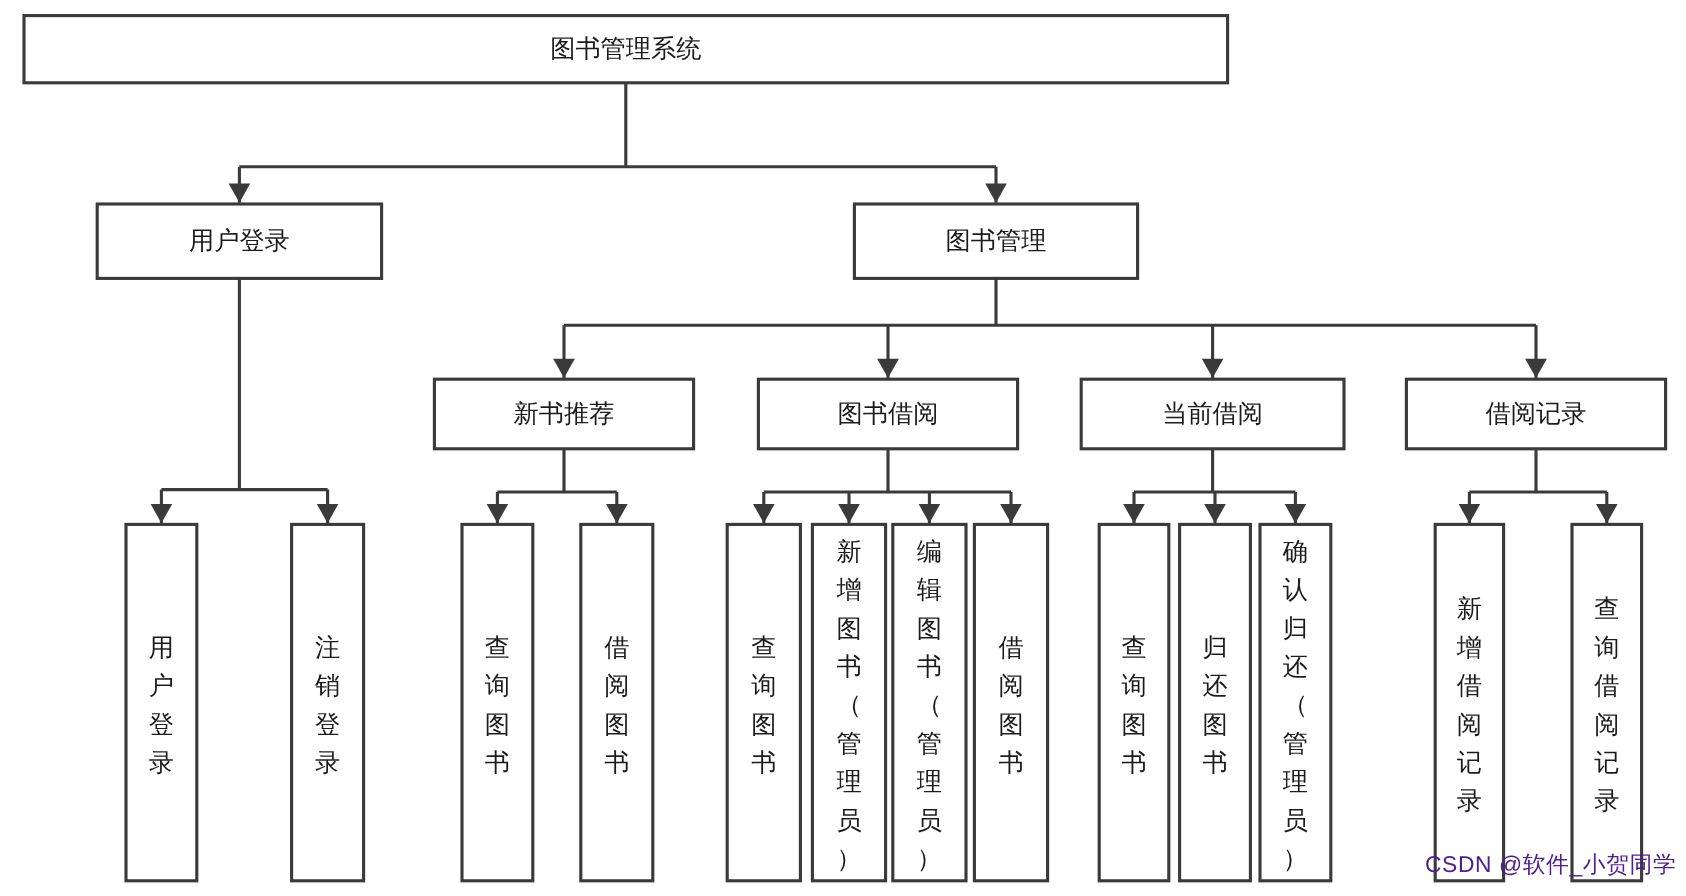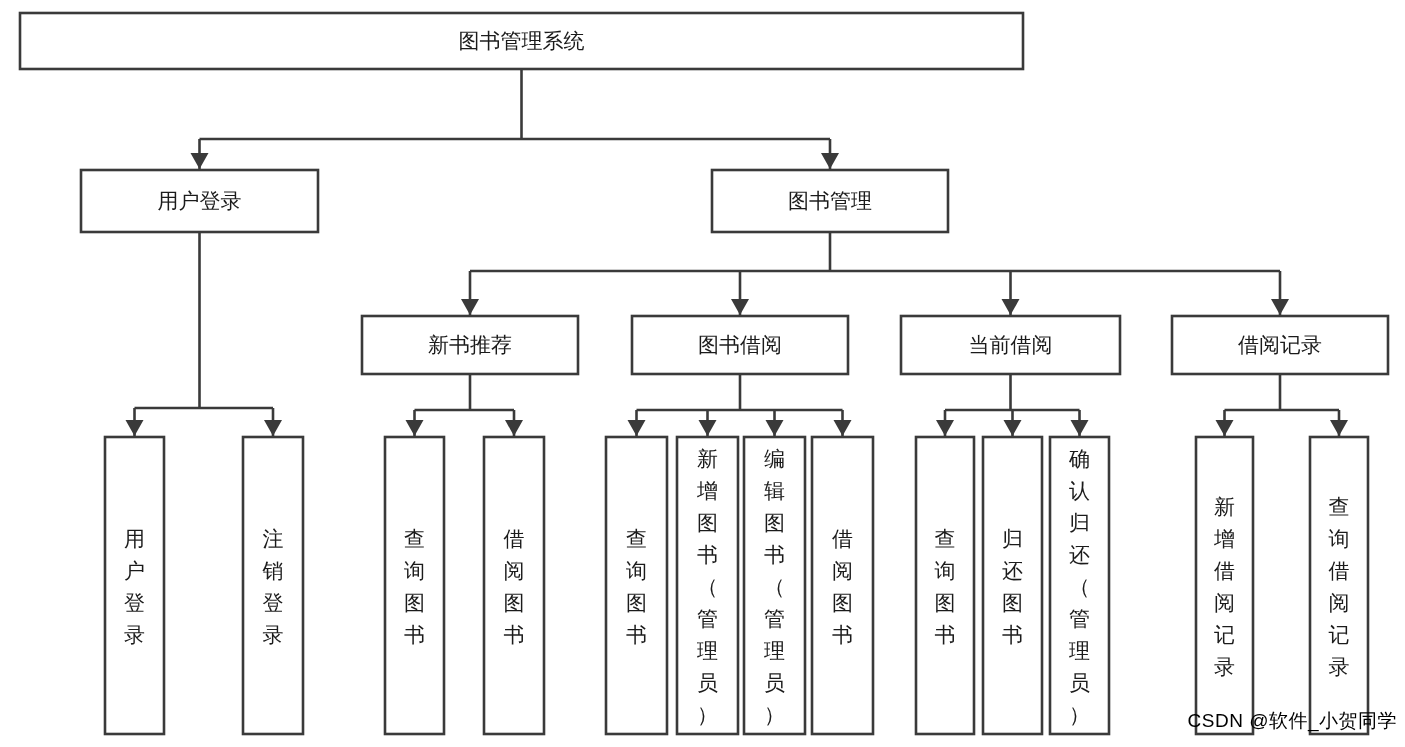--- a/index.html
+++ b/index.html
@@ -53,21 +53,21 @@
     font-size: 21px;
     fill: #1b1b1b;
     text-anchor: middle;
   }
   .watermark-text {
     position: absolute;
     right: 8px;
     bottom: 6px;
     font-family: "Liberation Sans", "DejaVu Sans", sans-serif;
     font-size: 19px;
-    color: #000000;
+    color: #4c1d95;
     letter-spacing: 0.5px;
     white-space: nowrap;
     user-select: none;
   }
 </style>
 </head>
 <body>
 
 <div id="diagram-root">
   <svg id="tree-svg" viewBox="0 0 1405 747">

